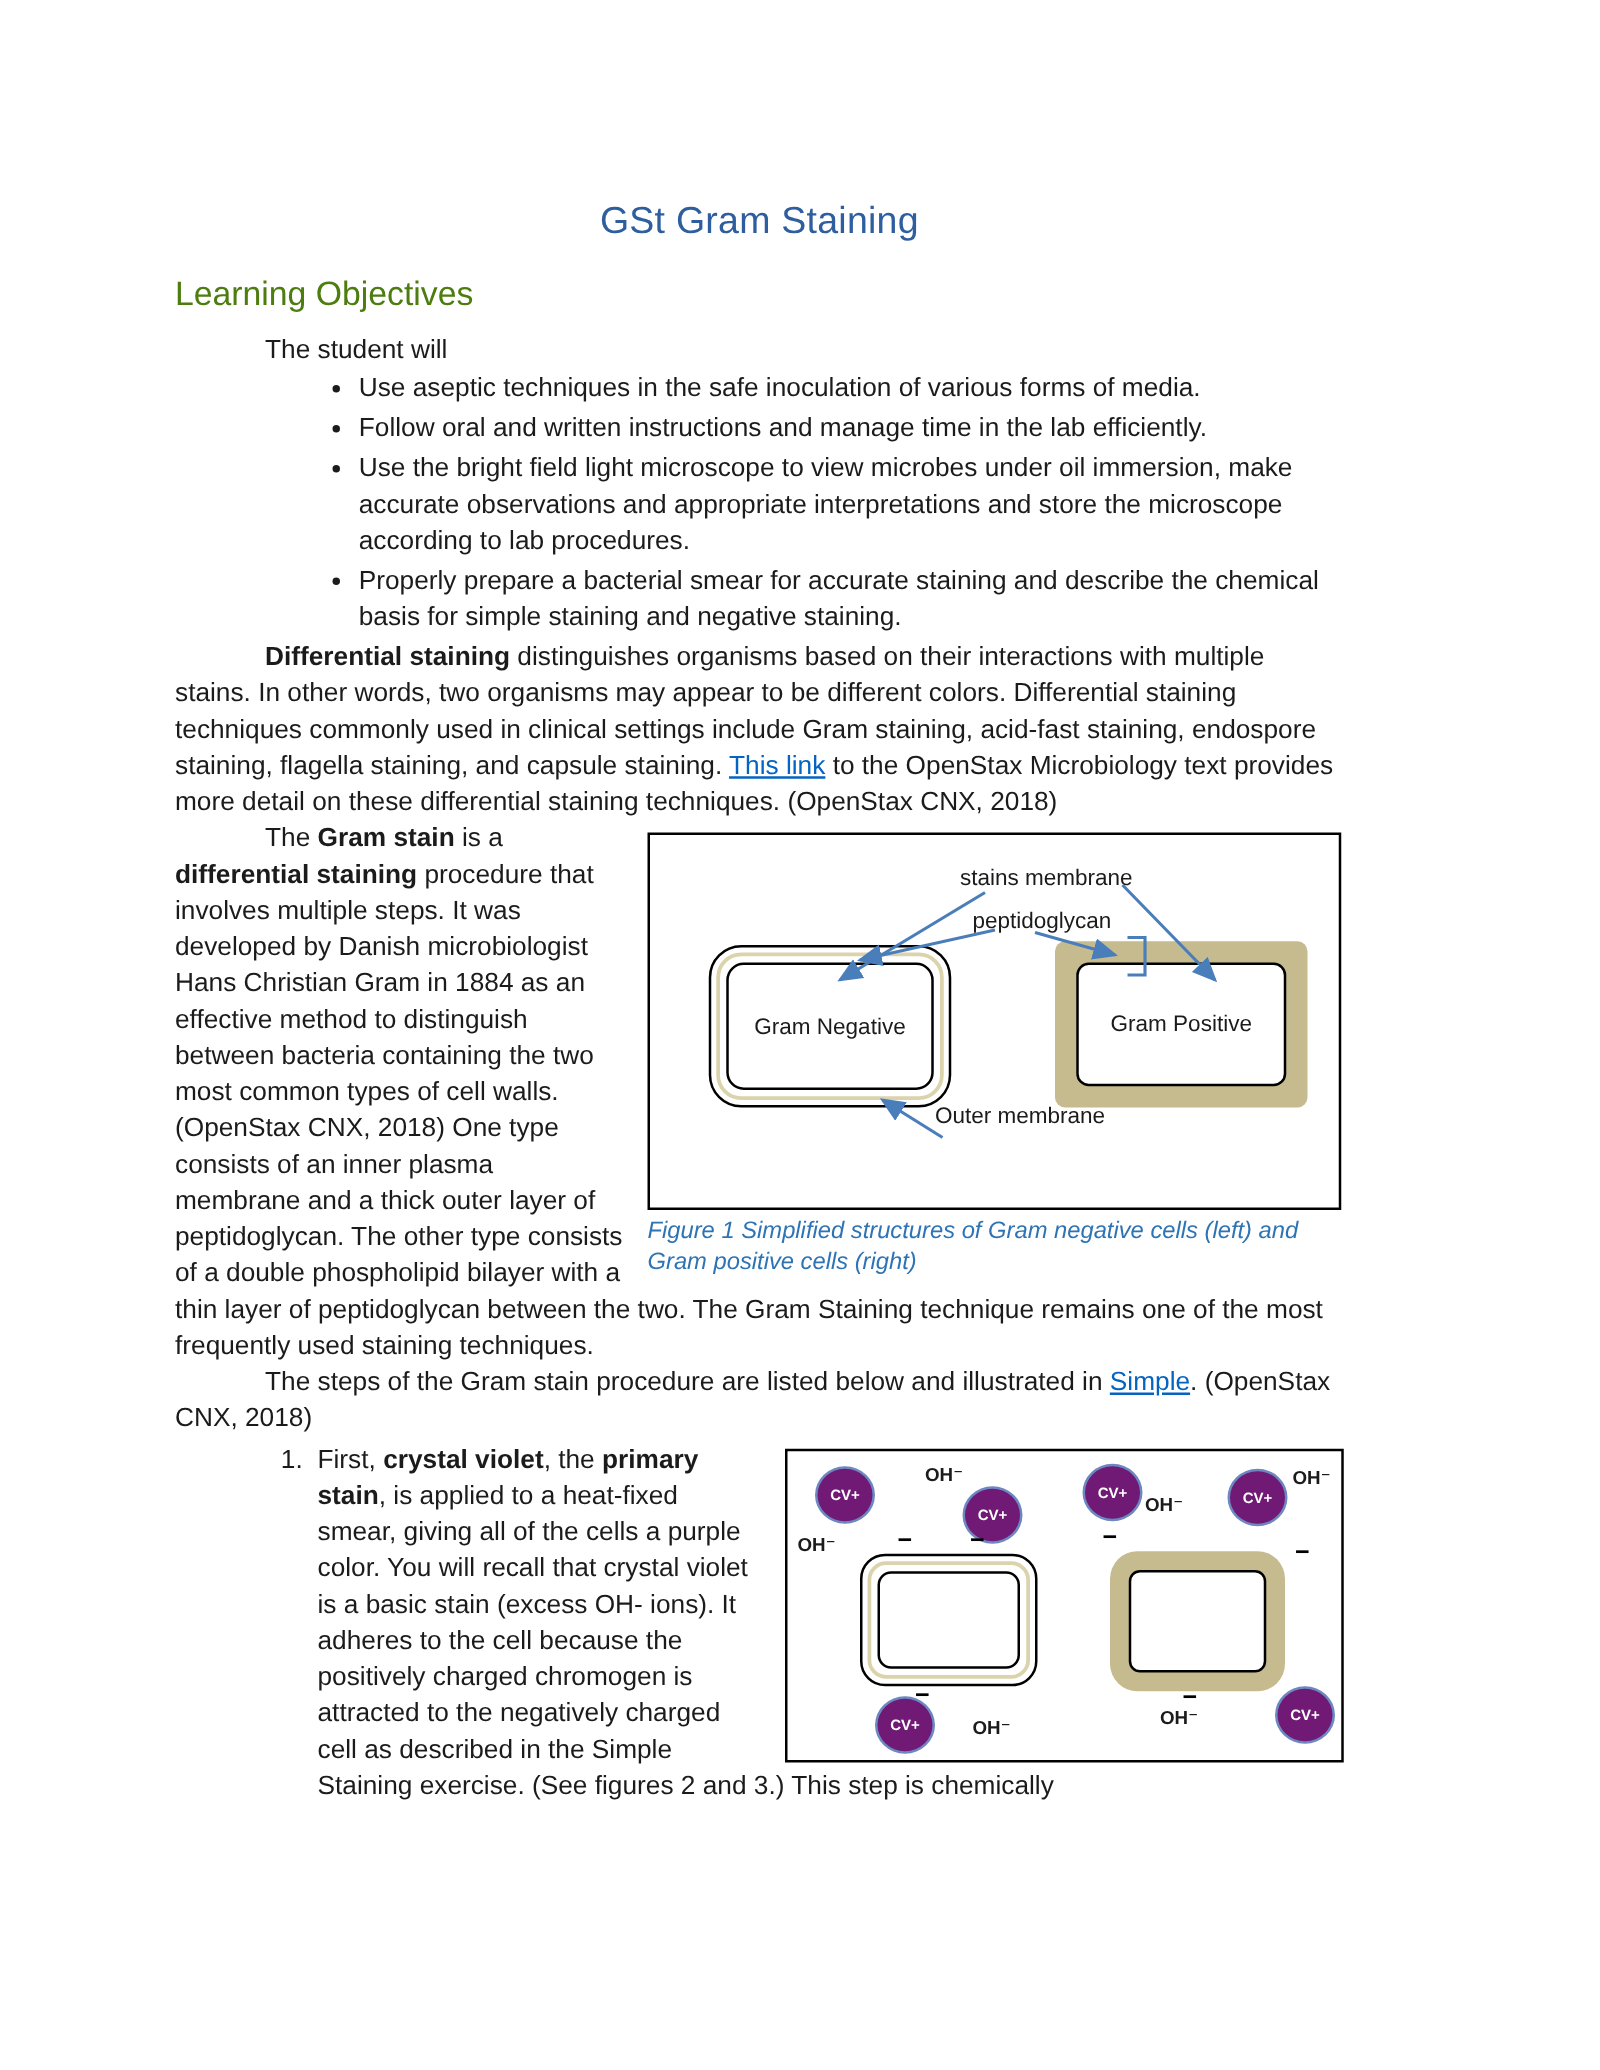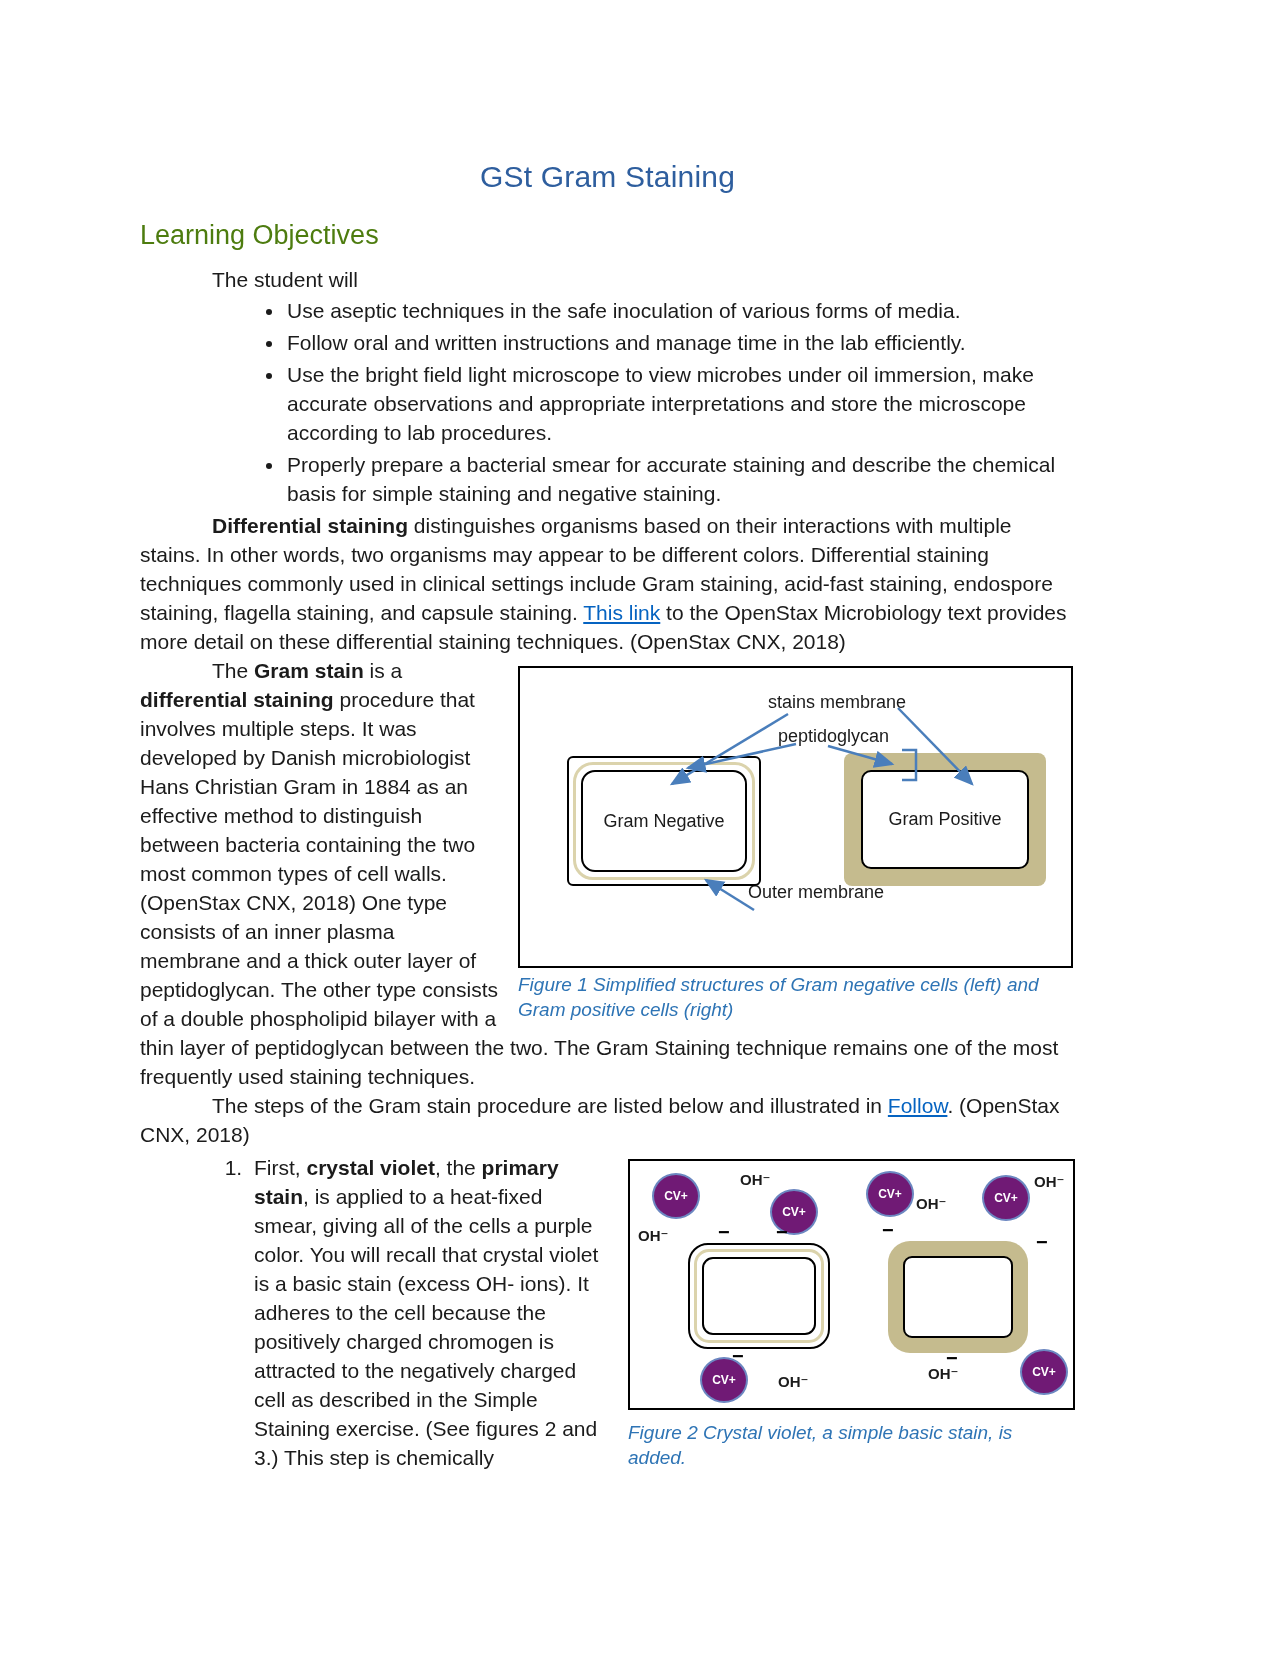--- a/index.html
+++ b/index.html
@@ -27,21 +27,21 @@
   
   .fig1-wrap{float:right;width:557px;margin:10px 0 6px 18px;}
   .figbox{position:relative;background:#fff;border:2px solid #000;}
   .fig1-box{width:551px;height:298px;}
   .fig-label{position:absolute;font-size:18px;color:#1b1b1b;white-space:nowrap;}
   .fig-caption{
     color:#2E74B5;font-style:italic;font-size:19px;line-height:25px;
     margin-top:4px;
   }
   .cell-neg{position:absolute;box-sizing:border-box;
-    border:2.5px solid #000;border-radius:6px;padding:4px;background:#fff;}
+    border:2.5px solid #000;border-radius:26px;padding:4px;background:#fff;}
   .cell-neg .tanring{box-sizing:border-box;height:100%;
     border:3px solid #DBD3AC;border-radius:20px;padding:5px;}
   .cell-neg .inner{box-sizing:border-box;height:100%;
     border:2.5px solid #000;border-radius:14px;background:#fff;
     display:flex;align-items:center;justify-content:center;}
   .cell-pos{position:absolute;box-sizing:border-box;
     background:#C5BB8E;border-radius:8px;padding:17px;}
   .cell-pos .inner{box-sizing:border-box;height:100%;
     background:#fff;border:2px solid #000;border-radius:10px;
     display:flex;align-items:center;justify-content:center;}
@@ -116,21 +116,21 @@
           <path d="M382,82 H396 V112 H382" fill="none" stroke="#4A7EBB" stroke-width="2.5"></path>
           <line x1="234" y1="242" x2="186" y2="212" stroke="#4A7EBB" stroke-width="2.5" marker-end="url(#ah)"></line>
         </svg>
       </div>
       <div class="fig-caption" style="width:545px;">Figure 1  Simplified structures of Gram negative cells (left) and Gram positive cells (right)</div>
     </div>
 
     <p class="indent"><span>The </span><span class="b">Gram stain</span><span> is a </span><span class="b">differential staining</span><span> procedure that involves multiple steps. It was developed by Danish microbiologist Hans Christian Gram in 1884 as an effective method to distinguish between bacteria containing the two most common types of cell walls. (OpenStax CNX, 2018) One type consists of an inner plasma membrane and a thick outer layer of peptidoglycan.  The other type consists of a double phospholipid bilayer with a thin layer of peptidoglycan between the two.  The Gram Staining technique remains one of the most frequently used staining techniques.</span></p>
   </div>
 
-  <p class="indent"><span>The steps of the Gram stain procedure are listed below and illustrated in </span><span class="link">Follow</span><span>. (OpenStax CNX, 2018)</span></p>
+  <p class="indent"><span>The steps of the Gram stain procedure are listed below and illustrated in </span><span class="link">Simple</span><span>. (OpenStax CNX, 2018)</span></p>
 
   <div class="bottom-sec">
     <div class="fig2-wrap">
       <div class="figbox fig2-box">
 
         <div class="cv" style="left:22px;top:12px;">CV+</div>
         <div class="cv" style="left:140px;top:28px;">CV+</div>
         <div class="cv" style="left:236px;top:10px;">CV+</div>
         <div class="cv" style="left:352px;top:14px;">CV+</div>
         <div class="cv" style="left:70px;top:196px;">CV+</div>
@@ -154,21 +154,20 @@
           <div class="tanring" style="border-radius:15px;">
             <div class="inner" style="border-radius:11px;"></div>
           </div>
         </div>
 
         <div class="cell-pos" style="left:258px;top:80px;width:140px;height:112px;border-radius:22px;padding:15px;">
           <div class="inner" style="border-radius:9px;"></div>
         </div>
 
       </div>
-      <div class="fig-caption fig2-caption">Figure 2  Crystal violet, a simple basic stain, is added.</div>
     </div>
 
     <ol class="steps">
       <li><span>First, </span><span class="b">crystal violet</span><span>, the </span><span class="b">primary stain</span><span>, is applied to a heat-fixed smear, giving all of the cells a purple color.  You will recall that crystal violet is a basic stain (excess OH- ions).  It adheres to the cell because the positively charged chromogen is attracted to the negatively charged cell as described in the Simple Staining exercise.  (See figures 2 and 3.) This step is chemically</span></li>
     </ol>
   </div>
 
 </div>
 
 </body></html>

